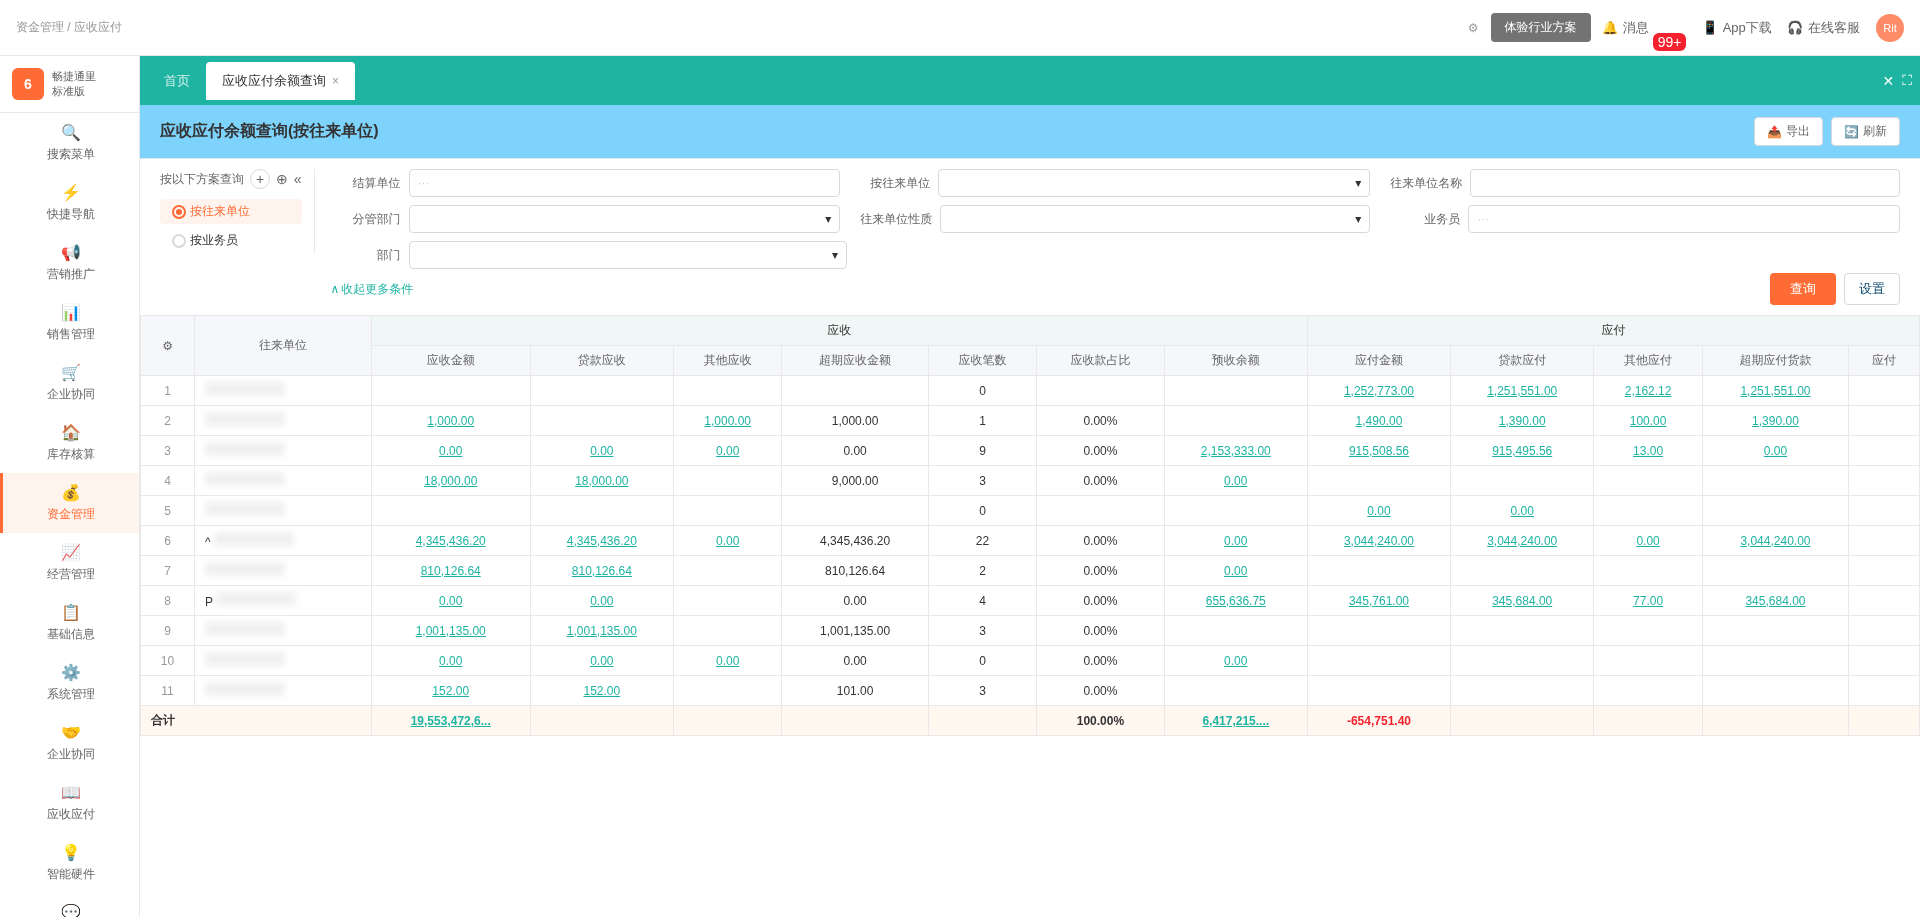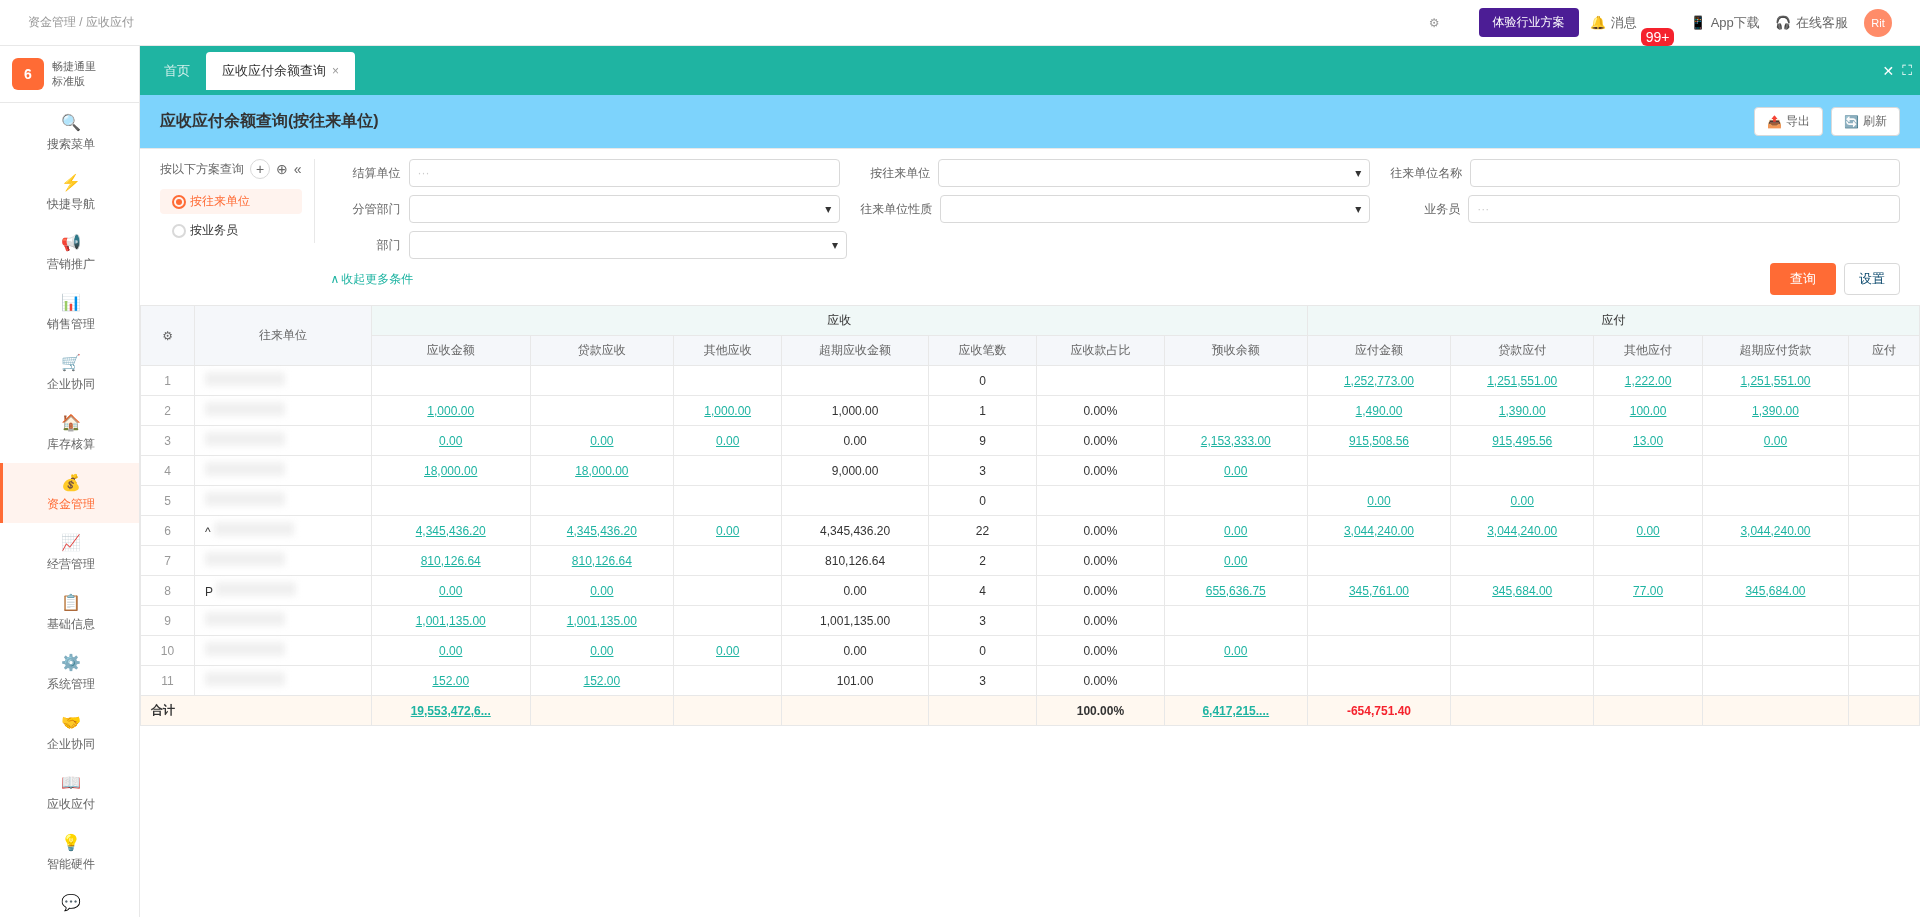--- a/index.html
+++ b/index.html
@@ -1,26 +1,26 @@
 <!DOCTYPE html>
 <html><head>
   <meta charset="utf-8">
   <style>
     * { box-sizing: border-box; margin: 0; padding: 0; }
     body { font-family: "Microsoft YaHei", Arial, sans-serif; font-size: 12px; background: #f0f2f5; color: #333; overflow: hidden; }
 
     
     .top-bar {
-      display: flex; align-items: center; height: 46px;
+      display: flex; align-items: center; height: 56px;
       background: #fff; border-bottom: 1px solid #e8e8e8;
-      padding: 0 28px; gap: 12px;
+      padding: 0 16px; gap: 12px;
     }
     .top-bar-breadcrumb { color: #999; font-size: 12px; flex: 1; }
     .top-bar-actions { display: flex; align-items: center; gap: 16px; }
-    .btn-industry { background: #4c1d95; color: #fff; border: none; border-radius: 4px; padding: 6px 14px; cursor: pointer; font-size: 12px; margin-left: 27px; }
+    .btn-industry { background: #737373; color: #fff; border: none; border-radius: 4px; padding: 6px 14px; cursor: pointer; font-size: 12px; }
     .top-bar-icon { color: #666; font-size: 13px; cursor: pointer; display: flex; align-items: center; gap: 4px; }
     .badge { background: #f5222d; color: #fff; border-radius: 6px; font-size: 14px; padding: 1px 5px; margin-top: 28px; }
     .user-avatar { width: 28px; height: 28px; border-radius: 50%; background: #ff8c69; display: flex; align-items: center; justify-content: center; color: #fff; font-size: 11px; }
 
     
     .layout { display: flex; height: calc(100vh - 46px); }
 
     
     .sidebar {
       width: 140px; background: #fff; border-right: 1px solid #e8e8e8;
@@ -356,21 +356,21 @@
               <td class="text-left"><span class="blurred"></span></td>
               <td></td>
               <td></td>
               <td></td>
               <td></td>
               <td>0</td>
               <td></td>
               <td></td>
               <td class="link-num">1,252,773.00</td>
               <td class="link-num">1,251,551.00</td>
-              <td class="link-num">1,222.00</td>
+              <td class="link-num">2,162.12</td>
               <td class="link-num">1,251,551.00</td>
               <td></td>
             </tr>
             <tr>
               <td class="row-num">2</td>
               <td class="text-left"><span class="blurred"></span></td>
               <td class="link-num">1,000.00</td>
               <td></td>
               <td class="link-num">1,000.00</td>
               <td>1,000.00</td>

